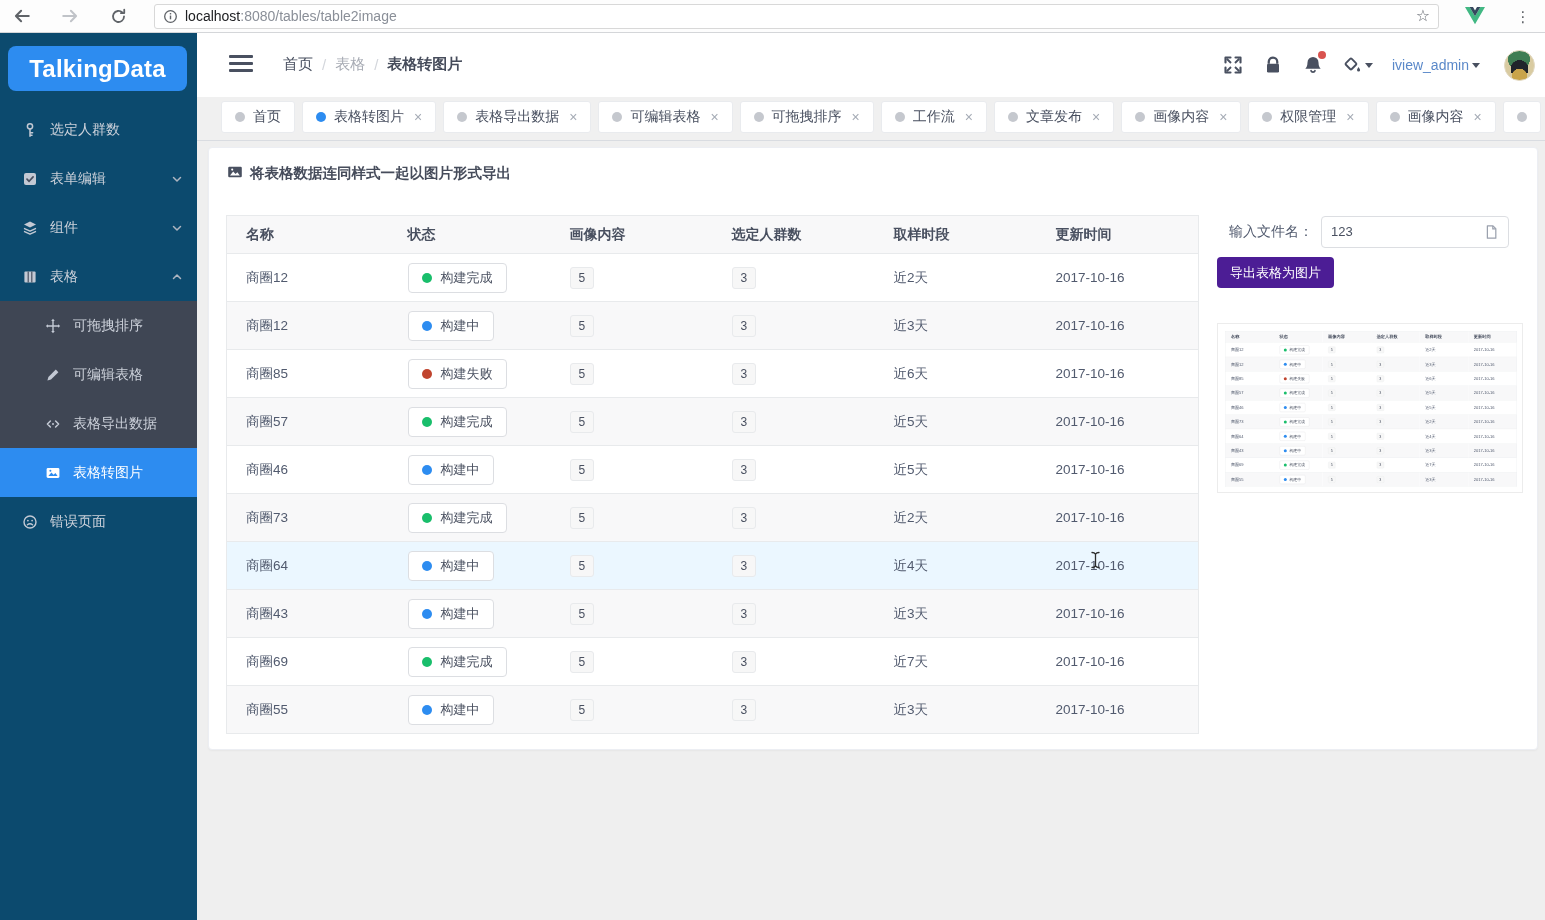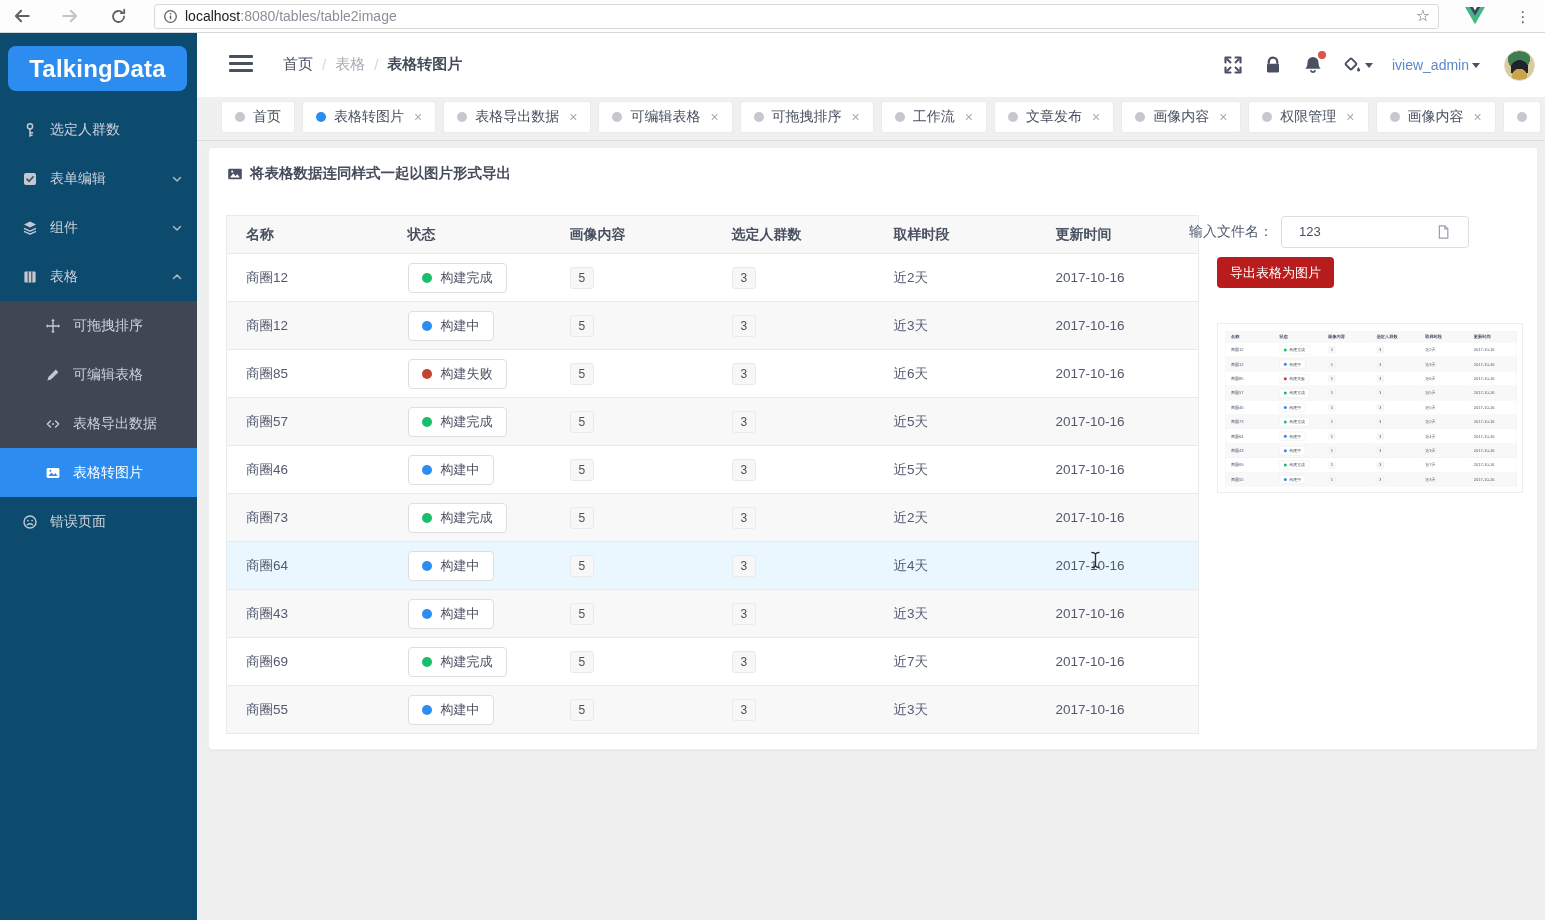--- a/index.html
+++ b/index.html
@@ -61,21 +61,21 @@
   .tab { height:32px; background:#fff; border:1px solid #e9ebee; border-radius:3px; display:inline-flex;
     align-items:center; padding:0 13px; gap:8px; font-size:14px; color:#495060; cursor:pointer; white-space:nowrap; }
   .tab-dot { width:10px; height:10px; border-radius:50%; background:#c5c8ce; }
   .tab.active .tab-dot { background:#2d8cf0; }
   .tab-x { color:#a5abb5; font-size:14px; line-height:1; margin-left:2px; }
 
   
   .content { position:absolute; left:197px; top:141px; right:0; bottom:0; background:#efefef; }
   .card { position:absolute; left:11px; top:6px; width:1330px; height:603px; background:#fff;
     border:1px solid #eceef3; border-radius:4px; box-shadow:0 1px 2px rgba(0,0,0,.04); }
-  .card-title { position:absolute; left:18px; top:16px; display:flex; align-items:center; gap:7px;
+  .card-title { position:absolute; left:18px; top:16px; display:flex; gap:7px;
     font-weight:bold; font-size:14.5px; color:#464c5b; }
 
   
   .table-wrap { position:absolute; left:17px; top:67px; }
   table.data-table { width:971px; border-collapse:collapse; table-layout:fixed; }
   .data-table th, .data-table td { width:162px; text-align:left; padding-left:19px; overflow:hidden; }
   .data-table th { height:38px; background:#f8f8f9; border:1px solid #e8eaec; border-left:none; border-right:none;
     font-size:14px; font-weight:bold; color:#495060; }
   .data-table th:first-child { border-left:1px solid #e8eaec; }
   .data-table th:last-child { border-right:1px solid #e8eaec; }
@@ -84,27 +84,27 @@
   .data-table td:last-child { border-right:1px solid #e8eaec; }
   tr.stripe td { background:#f8f8f9; }
   tr.hover td { background:#ebf7ff; }
   .badge { display:inline-flex; align-items:center; gap:9px; height:30px; padding:0 13px;
     border:1px solid #dcdee2; border-radius:4px; background:#fff; font-size:13px; color:#495060; }
   .dot { width:10px; height:10px; border-radius:50%; display:inline-block; }
   .tag { display:inline-block; padding:3px 8px; border:1px solid #e8eaec; border-radius:3px;
     background:#f7f7f7; font-size:12px; color:#495060; }
 
   
-  .export-row { position:absolute; left:980px; top:66px; height:35px; display:flex; align-items:center; }
+  .export-row { position:absolute; left:1020px; top:66px; height:35px; display:flex; align-items:center; }
   .file-label { font-size:14px; color:#515a6e; margin-right:8px; white-space:nowrap; }
   .file-input { width:188px; height:32px; border:1px solid #dcdee2; border-radius:4px; background:#fff;
-    display:flex; align-items:center; padding:0 17px; }
+    display:flex; align-items:center; padding:0 9px; }
   .file-input input { border:none; outline:none; flex:1; font-size:13px; color:#495060; width:100px;
     font-family:inherit; background:transparent; }
-  .export-btn { position:absolute; left:1008px; top:109px; width:117px; height:31px; background:#b91c1c;
+  .export-btn { position:absolute; left:1008px; top:109px; width:117px; height:31px; background:#4c1d95;
     border:none; border-radius:4px; color:#fff; font-size:13px; cursor:pointer; font-family:inherit; }
   .preview { position:absolute; left:1008px; top:175px; width:306px; height:170px; background:#fff;
     border:1px solid #ececec; overflow:hidden; padding:7px; }
   .preview-scale { transform:scale(0.3); transform-origin:0 0; }
 
   
   .cursor { position:absolute; left:1090px; top:551px; z-index:50; pointer-events:none; }
 
   svg { display:block; }
 </style>

